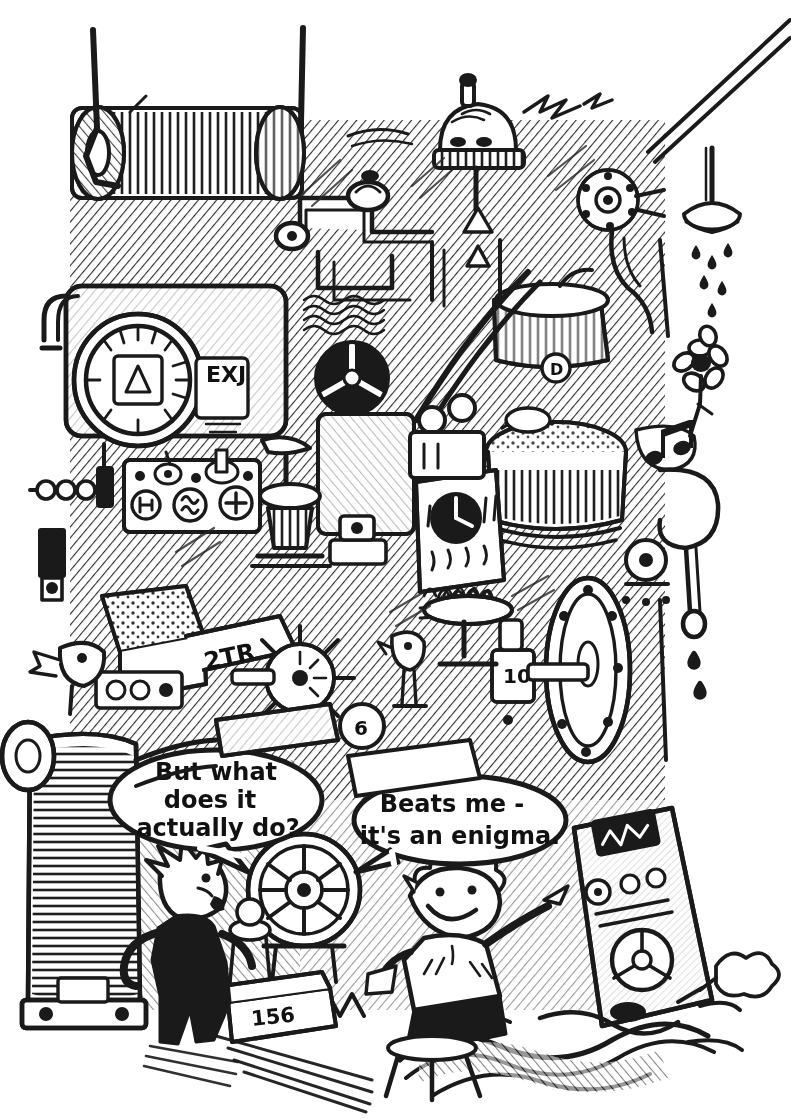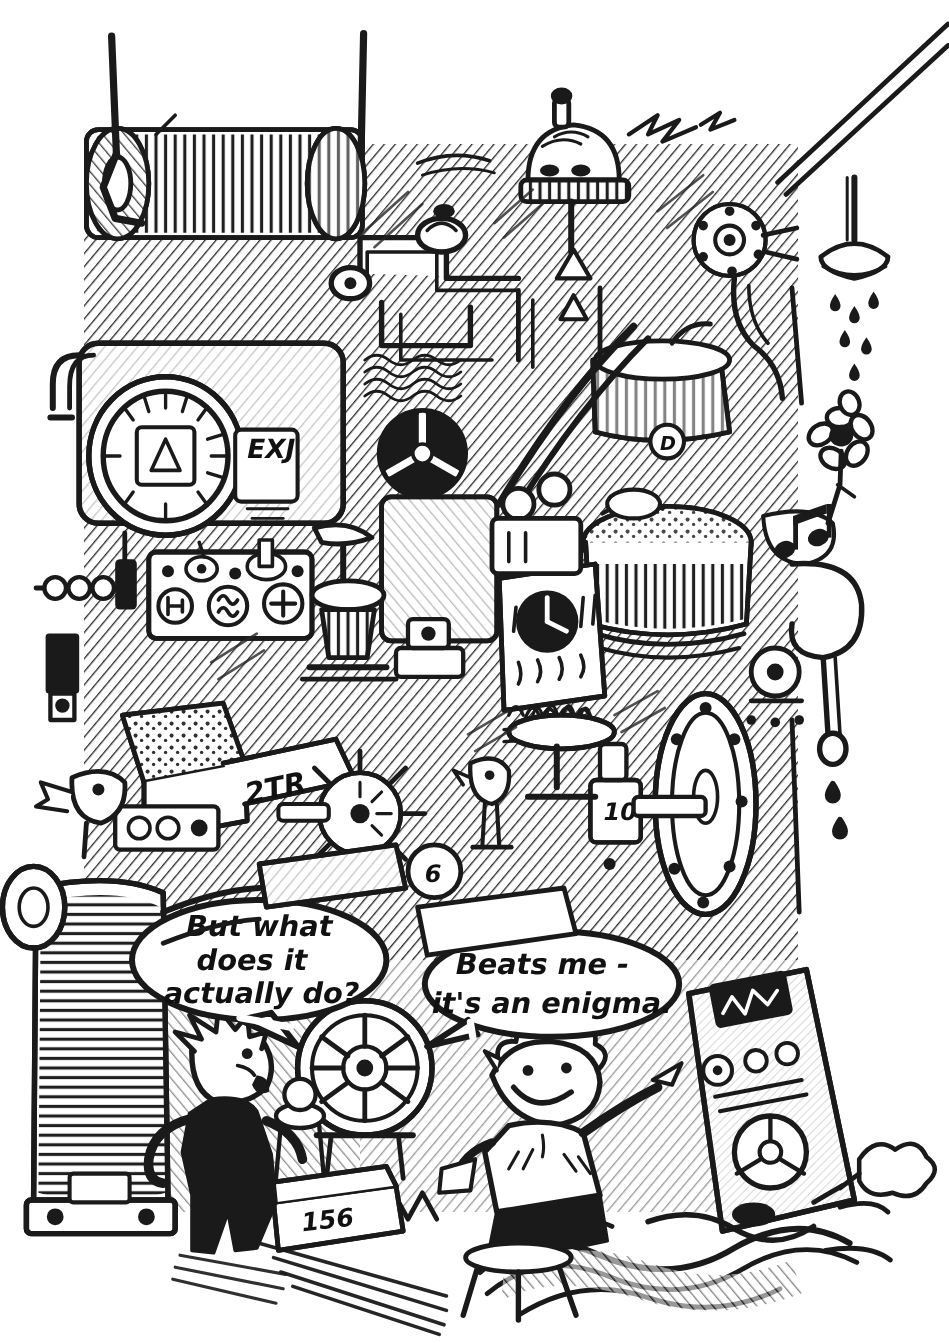--- a/index.html
+++ b/index.html
@@ -1,21 +1,21 @@
 <!DOCTYPE html>
 <html><head>
 <meta charset="utf-8">
 <title>Enigma Machine Cartoon</title>
 <style>
   html,body{margin:0;padding:0;background:#ffffff;}
   body{
     font-family:"DejaVu Sans", sans-serif;
     width:791px;height:1119px;overflow:hidden;position:relative;
   }
-  #stage{position:absolute;left:0;top:0;width:686px;height:1119px;background:#ffffff;font-style:italic;}
+  #stage{position:absolute;left:0;top:0;width:686px;height:1119px;background:#ffffff;}
   #art{position:absolute;left:0;top:0;}
   .bubbletext{
     font-family:"DejaVu Sans", sans-serif;
     font-weight:700;
     fill:#111111;
   }
   .lbl{font-family:"DejaVu Sans", sans-serif;font-weight:700;fill:#111;}
 </style>
 </head>
 <body>

